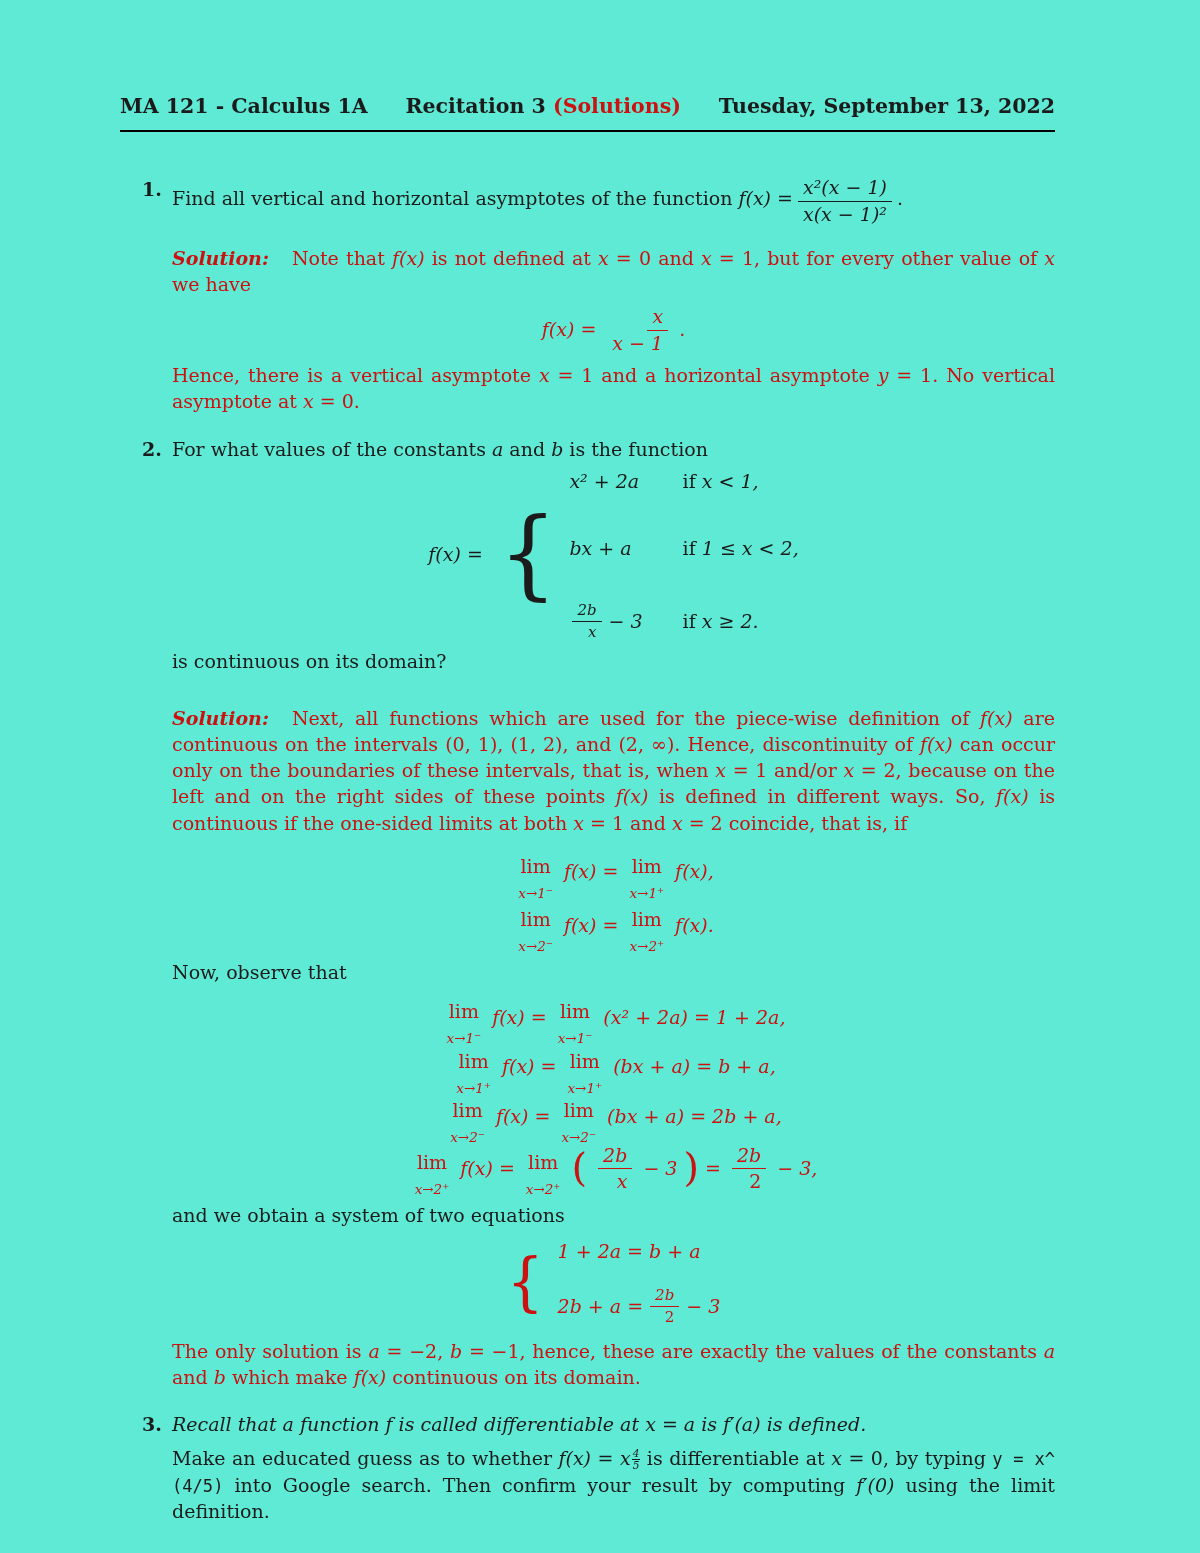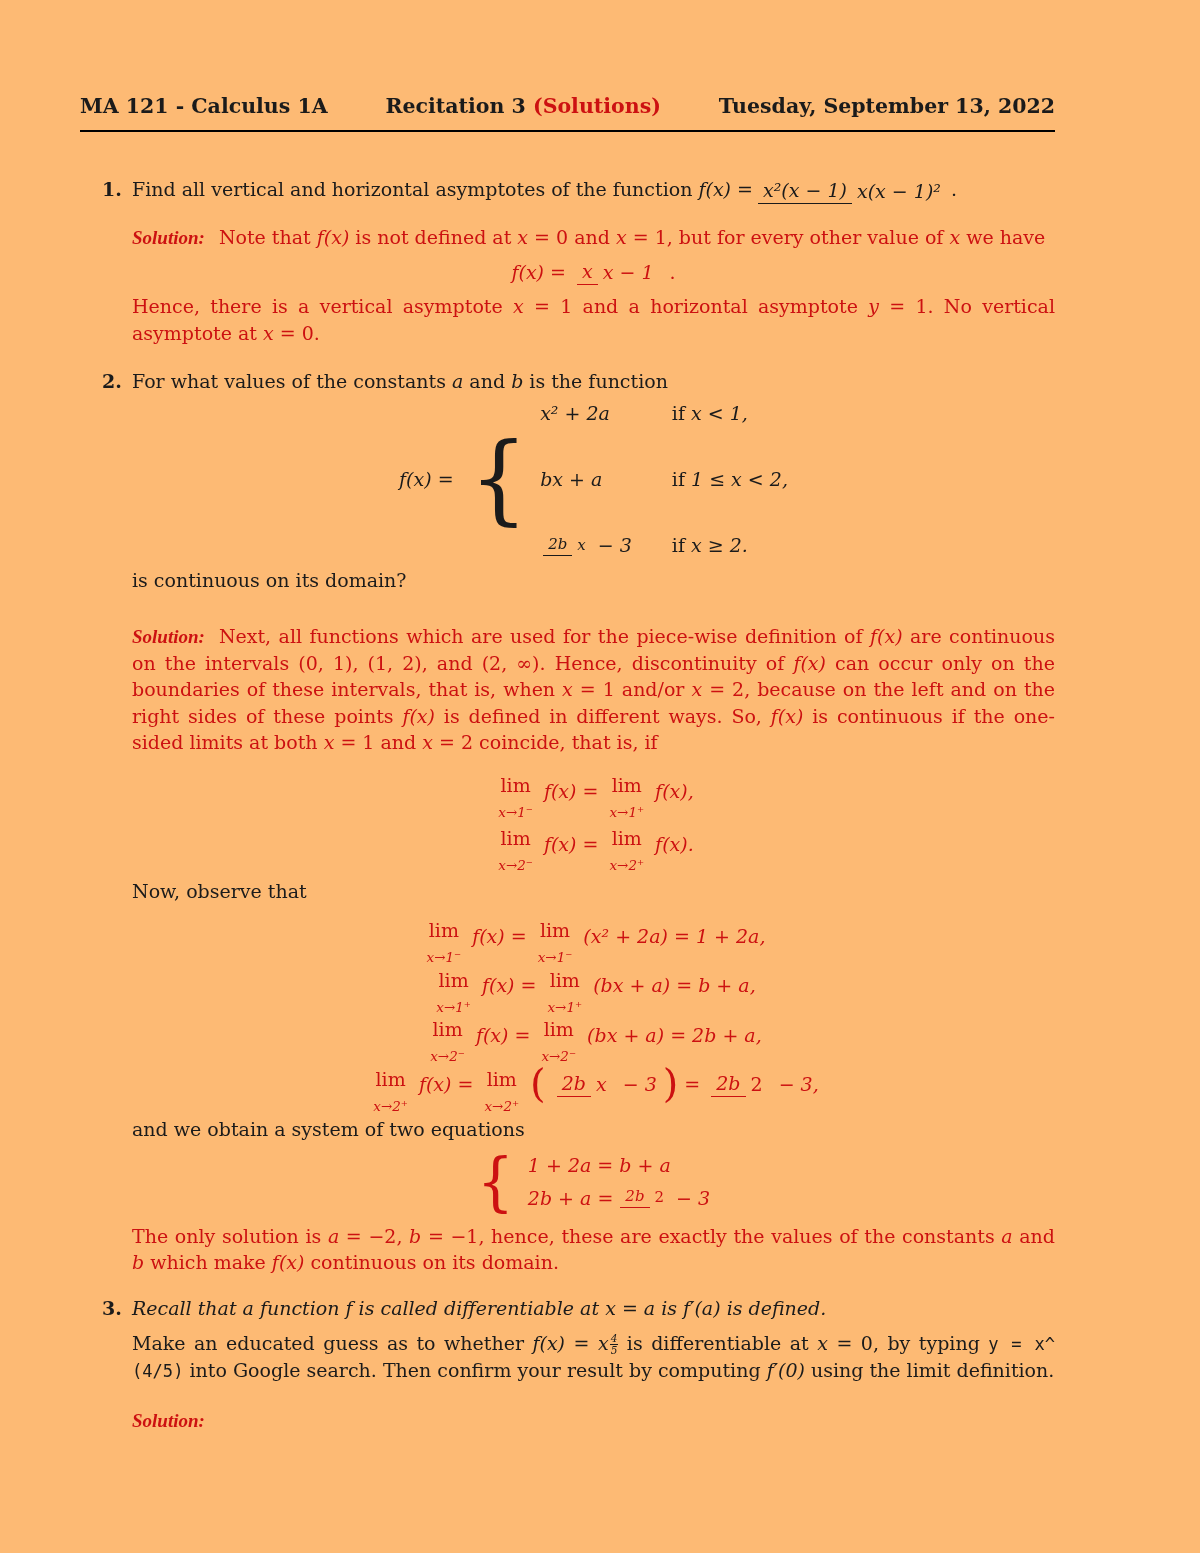--- a/index.html
+++ b/index.html
@@ -1,42 +1,42 @@
 <!DOCTYPE html>
 <html style="--red: #cc1111; --ink: #1b1b1b;"><head>
 <meta charset="utf-8">
 <style>
   html, body { margin:0; padding:0; background:#ffffff; }
   .page {
-    width:1200px; height:1553px; overflow:hidden; background:#fdba74;
+    width:1200px; height:1553px; overflow:hidden; background:#5eead4;
     font-family:"DejaVu Serif","Liberation Serif",serif;
     font-size:19px; line-height:1.38; color:var(--ink,#1b1b1b);
-    padding:92px 145px 0 80px; box-sizing:border-box;
+    padding:92px 145px 0 120px; box-sizing:border-box;
   }
   .red { color:var(--red,#cc1111); }
   .just { text-align:justify; }
   p { margin:0; }
 
   
   .header { display:flex; justify-content:space-between; align-items:baseline;
             font-weight:bold; font-size:20.5px; }
   .rule { border-top:2px solid #000; margin-top:10px; }
 
   
   .item { display:flex; margin-left:22px; }
   .inum { flex:none; width:30px; font-weight:bold; }
   .ibody { flex:1; min-width:0; }
 
   
   .m { font-style:italic; }
   .i { font-style:italic; }
   .tt { font-family:"DejaVu Sans Mono","Liberation Mono",monospace; font-size:0.9em; }
-  .sol-label { font-weight:bold; font-style:italic; margin-right:14px;font-family:Liberation Serif, serif; }
-
-  .frac { display:inline-flex; flex-direction:row; align-items:flex-start;
+  .sol-label { font-weight:bold; font-style:italic; margin-right:23px; }
+
+  .frac { display:inline-flex; flex-direction:column; align-items:flex-end;
           vertical-align:middle; margin:0 5px; line-height:1.12; text-align:center; }
   .fnum { padding:1px 5px 2px; border-bottom:1.6px solid currentColor; }
   .fden { padding:2px 5px 0; }
   .frac.small { font-size:15px; margin:0 3px; }
   .frac.small .fnum { border-bottom-width:1.2px; }
 
   .eqline { display:flex; justify-content:center; align-items:center; gap:6px; }
 
   .lim { display:inline-flex; flex-direction:column; align-items:center;
          line-height:1; margin:0 5px; transform:translateY(7px);justify-content:space-between; }
@@ -45,21 +45,21 @@
 
   .bigp { font-size:40px; line-height:0.8; font-weight:300; transform:translateY(-1px); }
 
   .brace3 { font-size:92px; line-height:0.9; transform:scaleY(1.05); margin:0 6px 0 10px; }
   .brace2 { font-size:58px; line-height:0.9; transform:scaleY(1.1); margin-right:8px; }
 
   .cases { display:grid; grid-template-columns:auto auto; column-gap:36px;
            row-gap:6px; align-items:center; justify-items:start; text-align:left;gap:40px; }
   .expr-flex { display:inline-flex; align-items:center; gap:4px; }
 
-  .sysrows { display:flex; flex-direction:column; gap:6px; align-items:flex-start; text-align:left; }
+  .sysrows { display:flex; flex-direction:column; gap:22px; align-items:flex-start; text-align:left; }
 
   .supfrac { display:inline-flex; flex-direction:column; align-items:center;
              font-size:10.5px; line-height:1.1; vertical-align:8px; margin-left:1px;
              font-style:italic; }
   .supfrac .sfn { border-bottom:1px solid currentColor; padding:0 1px; }
 
   
   .mt-item1 { margin-top:44px; }
   .mt-sm { margin-top:8px; }
   .mt-md { margin-top:14px; }

